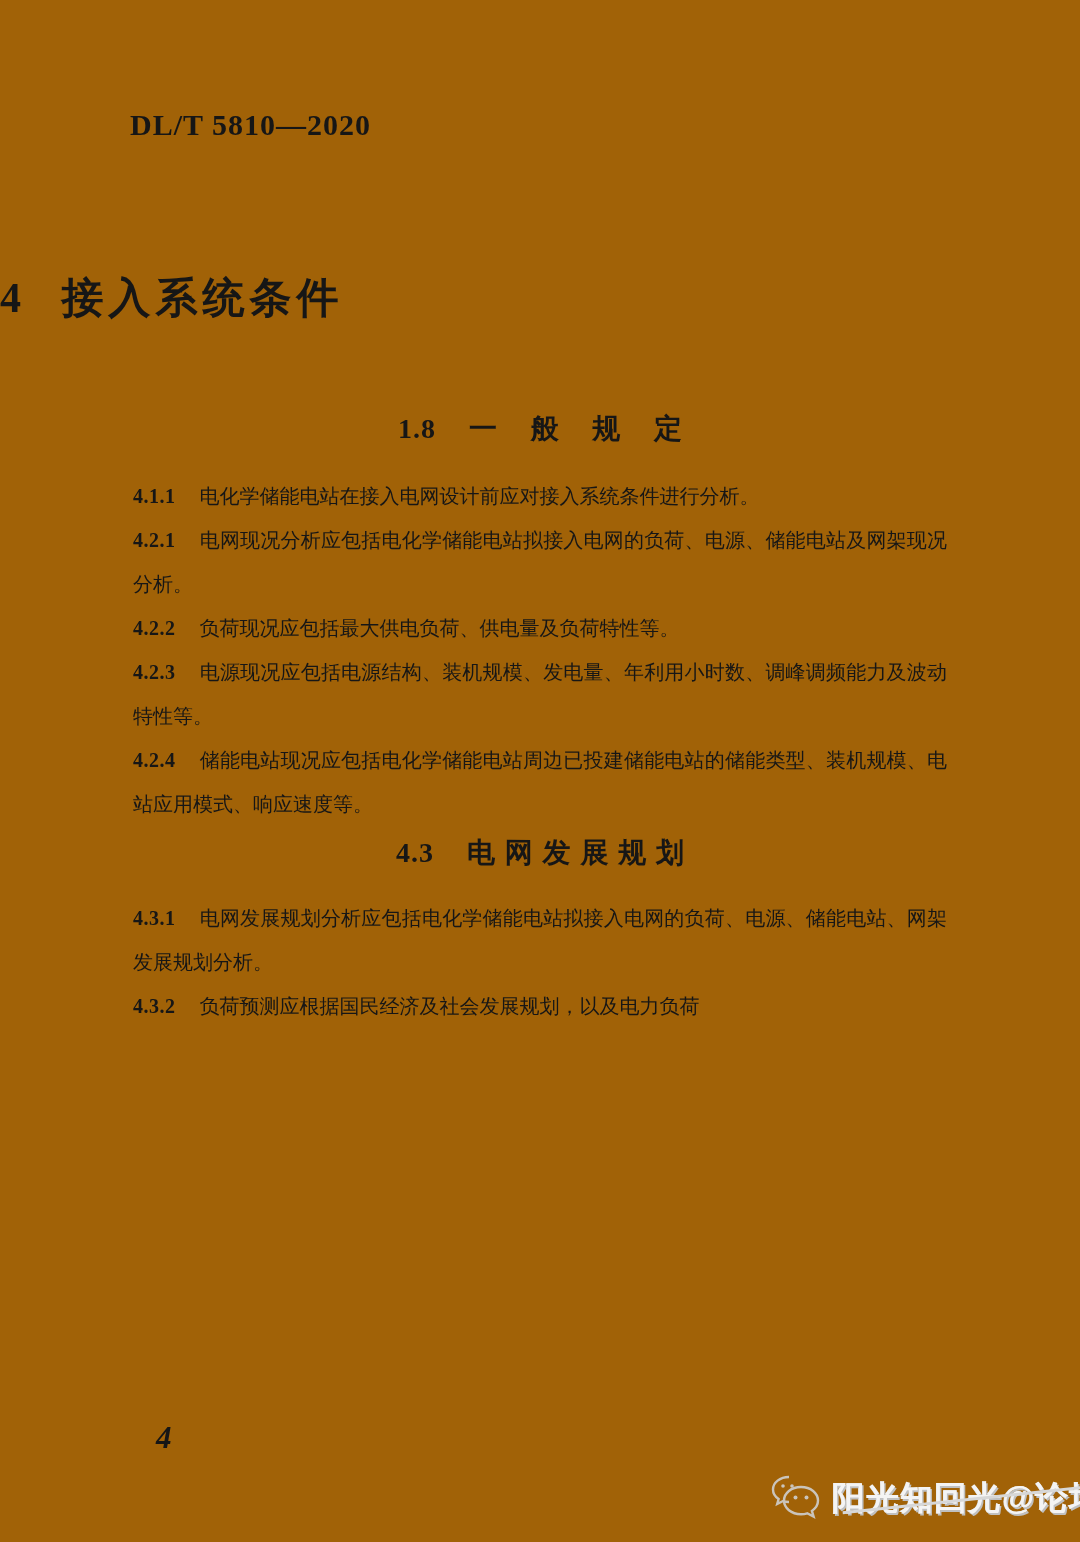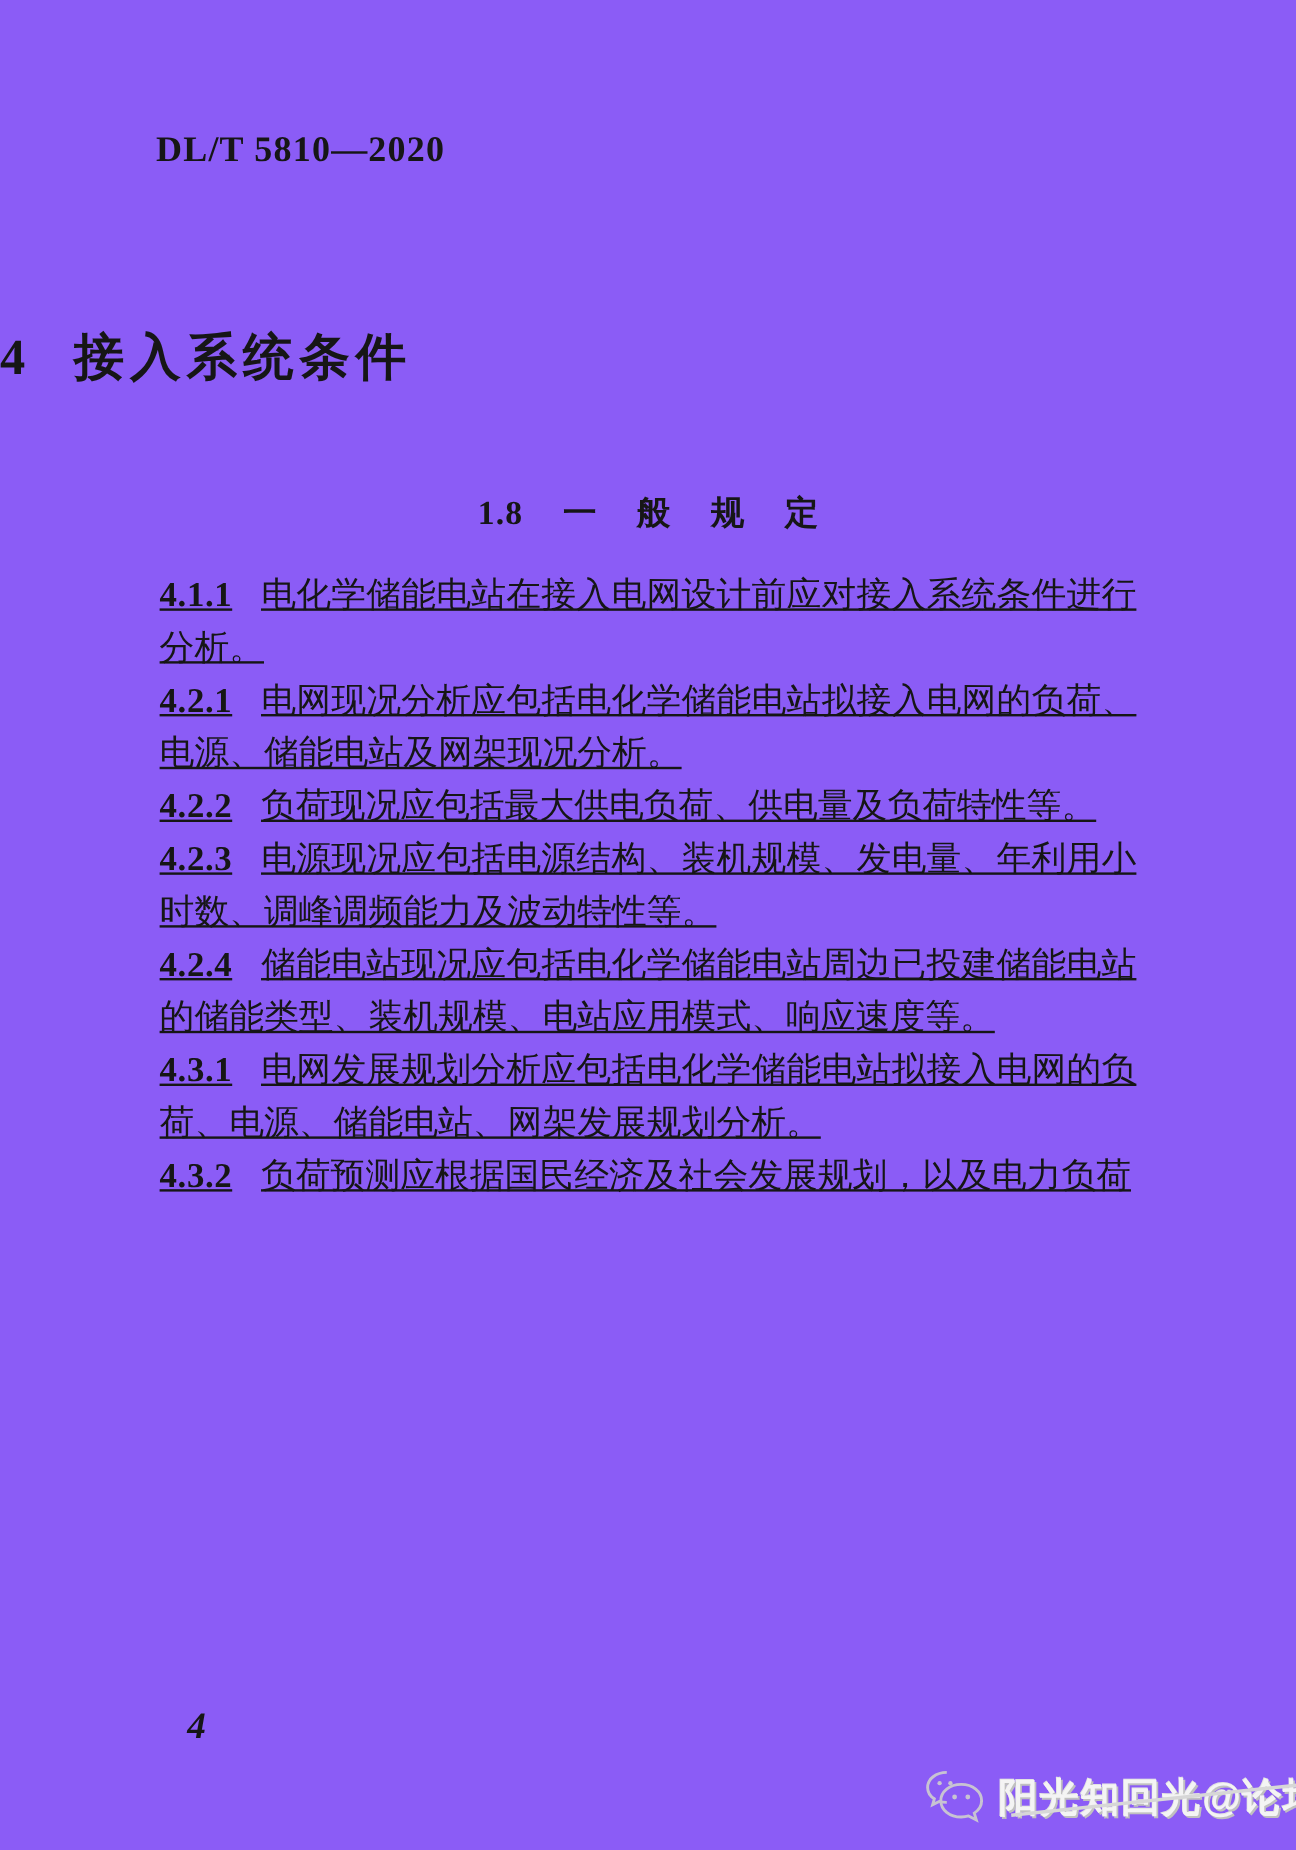--- a/index.html
+++ b/index.html
@@ -1,19 +1,19 @@
 <!DOCTYPE html>
 <html><head>
 <meta charset="utf-8">
 <style>
   html,body{margin:0;padding:0;background:#ffffff;}
   .page{
     position:relative;
     width:1080px;height:1542px;
-    background:#8b5cf6;
+    background:#a16207;
     overflow:hidden;
     font-family:"Liberation Serif","DejaVu Serif",serif;
     color:#161616;
   }
   .std-code{
     position:absolute;left:130px;top:108px;
     font-size:30px;font-weight:bold;letter-spacing:1px;
   }
   .chapter{
     position:absolute;top:270px;left:0;width:100%;
@@ -28,24 +28,23 @@
     text-align:center;font-size:28px;font-weight:bold;
     height:38px;line-height:38px;margin:0;
   }
   .sec .s-num{margin-right:26px;letter-spacing:1px;}
   .s-title.wide{letter-spacing:1.2em;margin-right:-1.2em;}
   .s-title.mid{letter-spacing:0.35em;margin-right:-0.35em;}
   .sec-41{margin:0 0 26px 0;}
   .sec-42{margin:22px 0 24px 0;}
   .sec-43{margin:8px 0 24px 0;}
   .clause{
-    margin:0;font-size:29px;line-height:44px;
+    margin:0;font-size:20px;line-height:44px;
     text-align:justify;text-align-last:left;
     word-break:normal;
-    text-decoration:underline;
   }
   .clause .c-num{font-weight:bold;margin-right:24px;letter-spacing:0.5px;}
   .pagenum{
     position:absolute;left:156px;top:1420px;
     font-size:31px;font-style:italic;font-weight:bold;
   }
   .watermark{
     position:absolute;left:768px;top:1462px;width:312px;height:72px;
     display:flex;align-items:center;
     user-select:none;
@@ -93,20 +92,24 @@
     <p class="clause">
       <span class="c-num">4.2.2</span><span>负荷现况应包括最大供电负荷、供电量及负荷特性等。</span>
     </p>
     <p class="clause">
       <span class="c-num">4.2.3</span><span>电源现况应包括电源结构、装机规模、发电量、年利用小时数、调峰调频能力及波动特性等。</span>
     </p>
     <p class="clause">
       <span class="c-num">4.2.4</span><span>储能电站现况应包括电化学储能电站周边已投建储能电站的储能类型、装机规模、电站应用模式、响应速度等。</span>
     </p>
 
+    <h2 class="sec sec-43">
+      <span class="s-num">4.3</span>
+      <span class="s-title mid">电网发展规划</span>
+    </h2>
 
     <p class="clause">
       <span class="c-num">4.3.1</span><span>电网发展规划分析应包括电化学储能电站拟接入电网的负荷、电源、储能电站、网架发展规划分析。</span>
     </p>
     <p class="clause">
       <span class="c-num">4.3.2</span><span>负荷预测应根据国民经济及社会发展规划，以及电力负荷</span>
     </p>
 
   </div>
 

